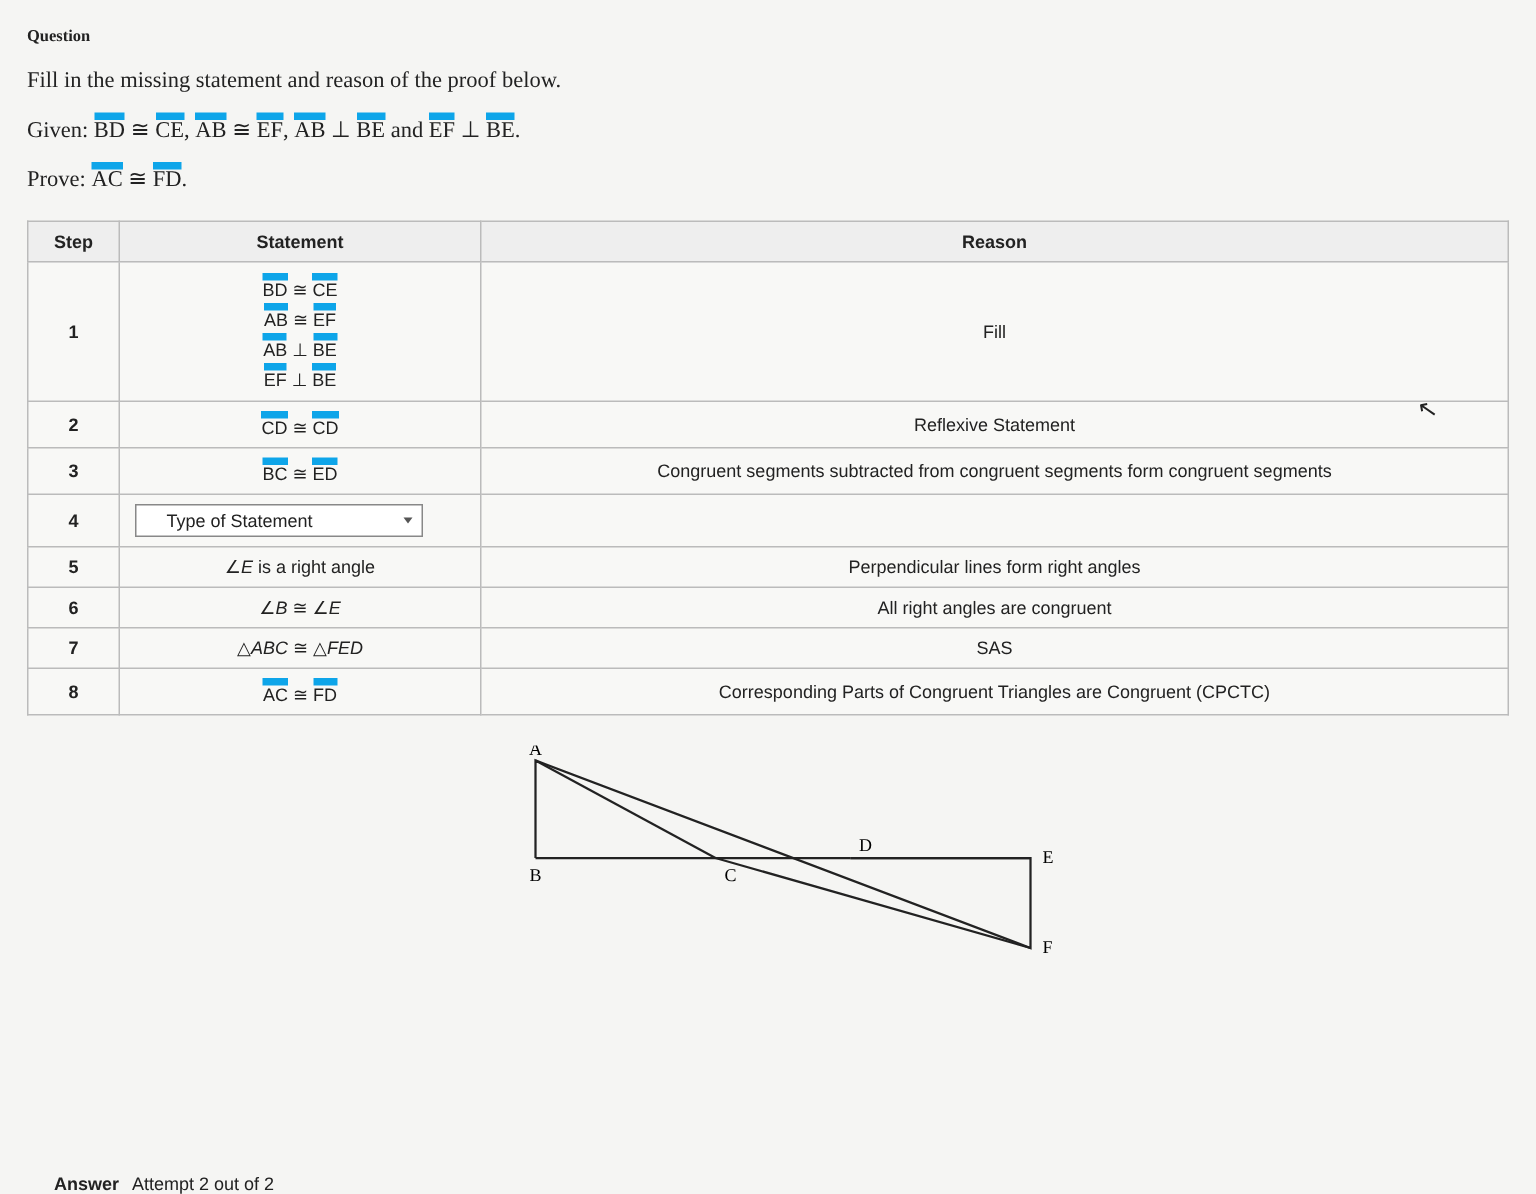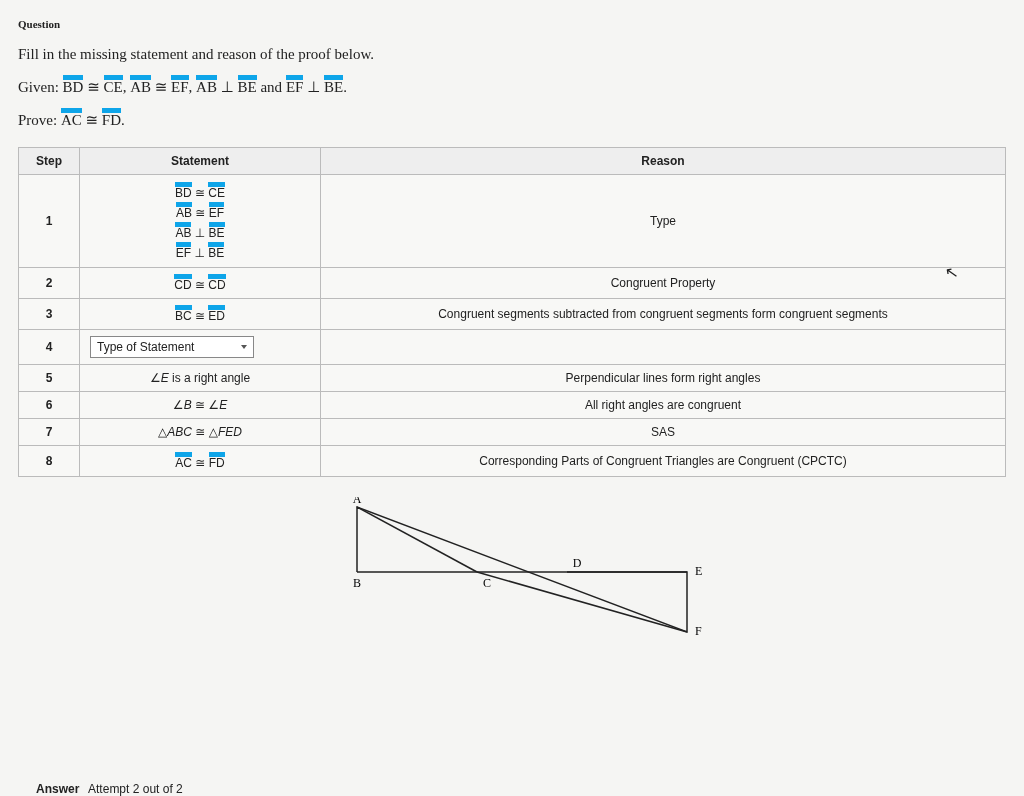--- a/index.html
+++ b/index.html
@@ -33,21 +33,21 @@
     background: rgba(255,255,255,0.3);
   }
   table.proof th { font-weight: bold; background: #eee; }
   .step-col { width: 40px; text-align: center; font-weight: bold; }
   .stmt-col { width: 220px; text-align: center; }
   .stmt-col .mini-line { padding: 1px 0; }
   .tos-input {
     display: inline-block;
     border: 1px solid #888;
     background: #fff;
-    padding: 3px 6px;
+    padding: 3px 20px;
     font-size: 12px;
     width: 150px;
     position: relative;
     text-align: left;
   }
   .tos-input::after {
     content: "";
     position: absolute; right: 6px; top: 8px;
     border-left: 3px solid transparent;
     border-right: 3px solid transparent;
@@ -95,26 +95,26 @@
   </thead>
   <tbody id="proof-body">
       <tr>
         <td class="step-col">1</td>
         <td class="stmt-col">
           <div class="mini-line"><span class="seg">BD</span> ≅ <span class="seg">CE</span></div>
           <div class="mini-line"><span class="seg">AB</span> ≅ <span class="seg">EF</span></div>
           <div class="mini-line"><span class="seg">AB</span> ⊥ <span class="seg">BE</span></div>
           <div class="mini-line"><span class="seg">EF</span> ⊥ <span class="seg">BE</span></div>
         </td>
-        <td>Type</td>
+        <td>Fill</td>
       </tr>
       <tr>
         <td class="step-col">2</td>
         <td class="stmt-col"><span class="seg">CD</span> ≅ <span class="seg">CD</span></td>
-        <td>Congruent Property</td>
+        <td>Reflexive Statement</td>
       </tr>
       <tr>
         <td class="step-col">3</td>
         <td class="stmt-col"><span class="seg">BC</span> ≅ <span class="seg">ED</span></td>
         <td>Congruent segments subtracted from congruent segments form congruent segments</td>
       </tr>
       <tr>
         <td class="step-col">4</td>
         <td class="stmt-col" style="text-align: left;"><div class="tos-input">Type of Statement</div></td>
         <td></td>

